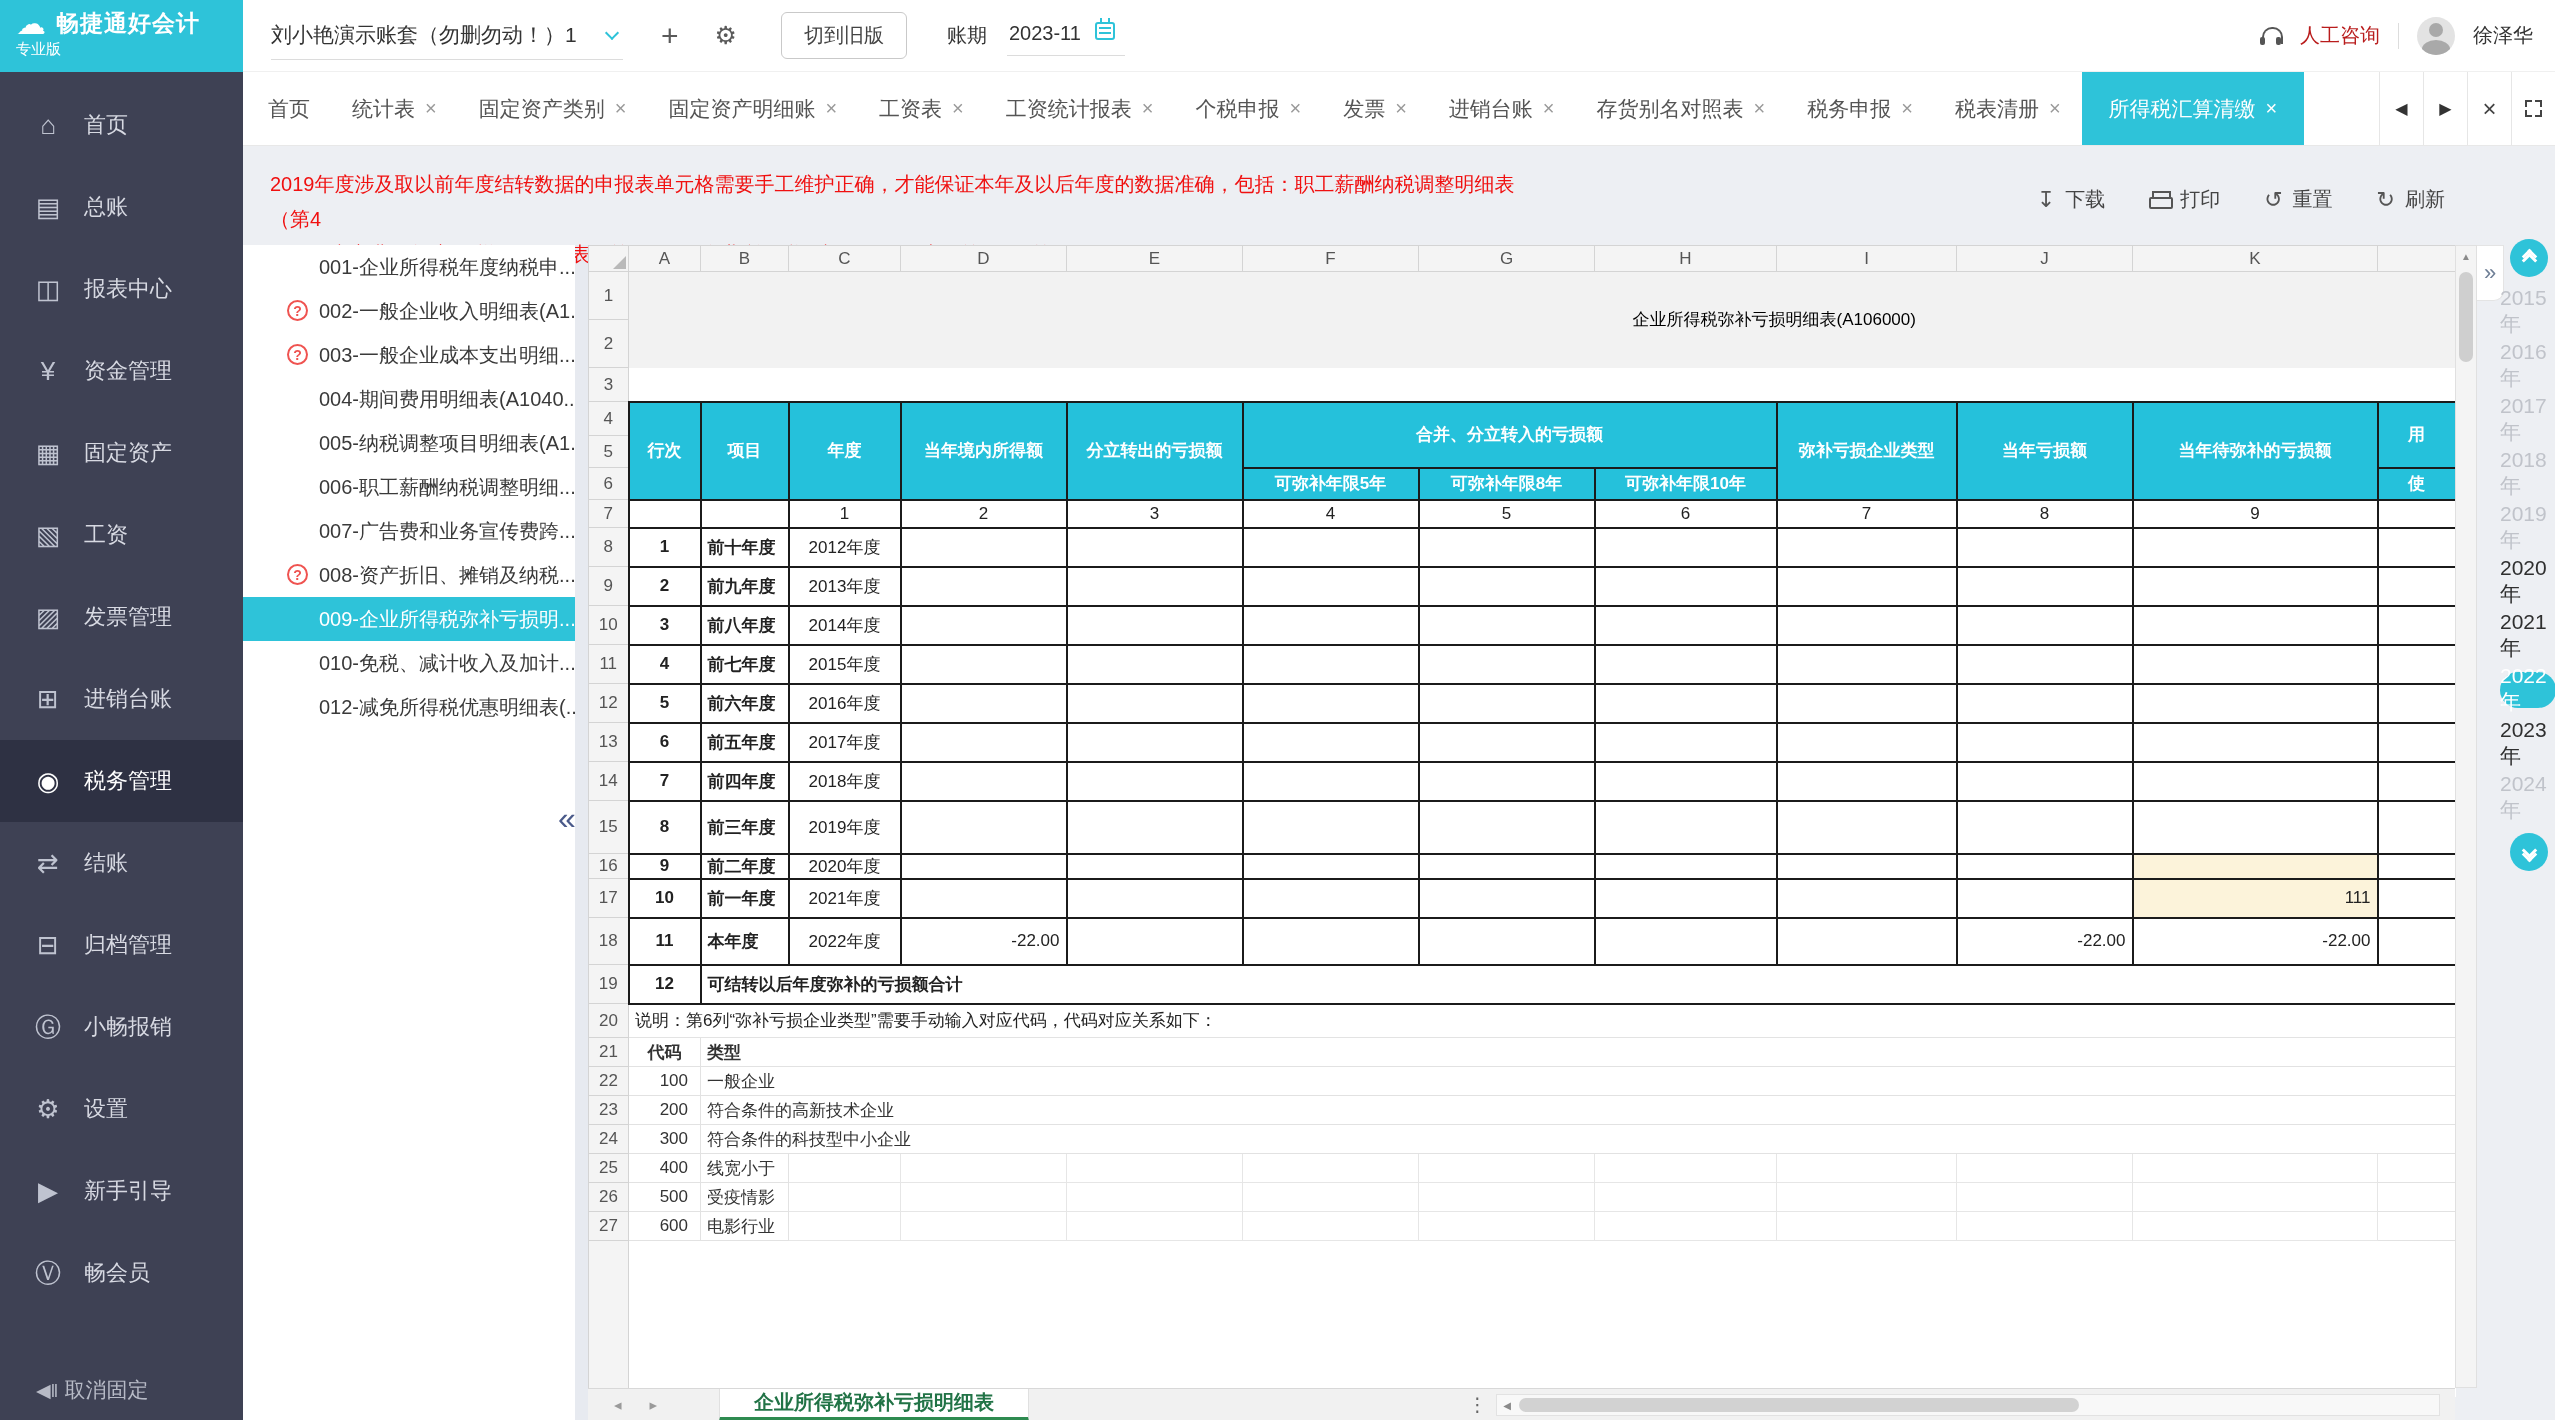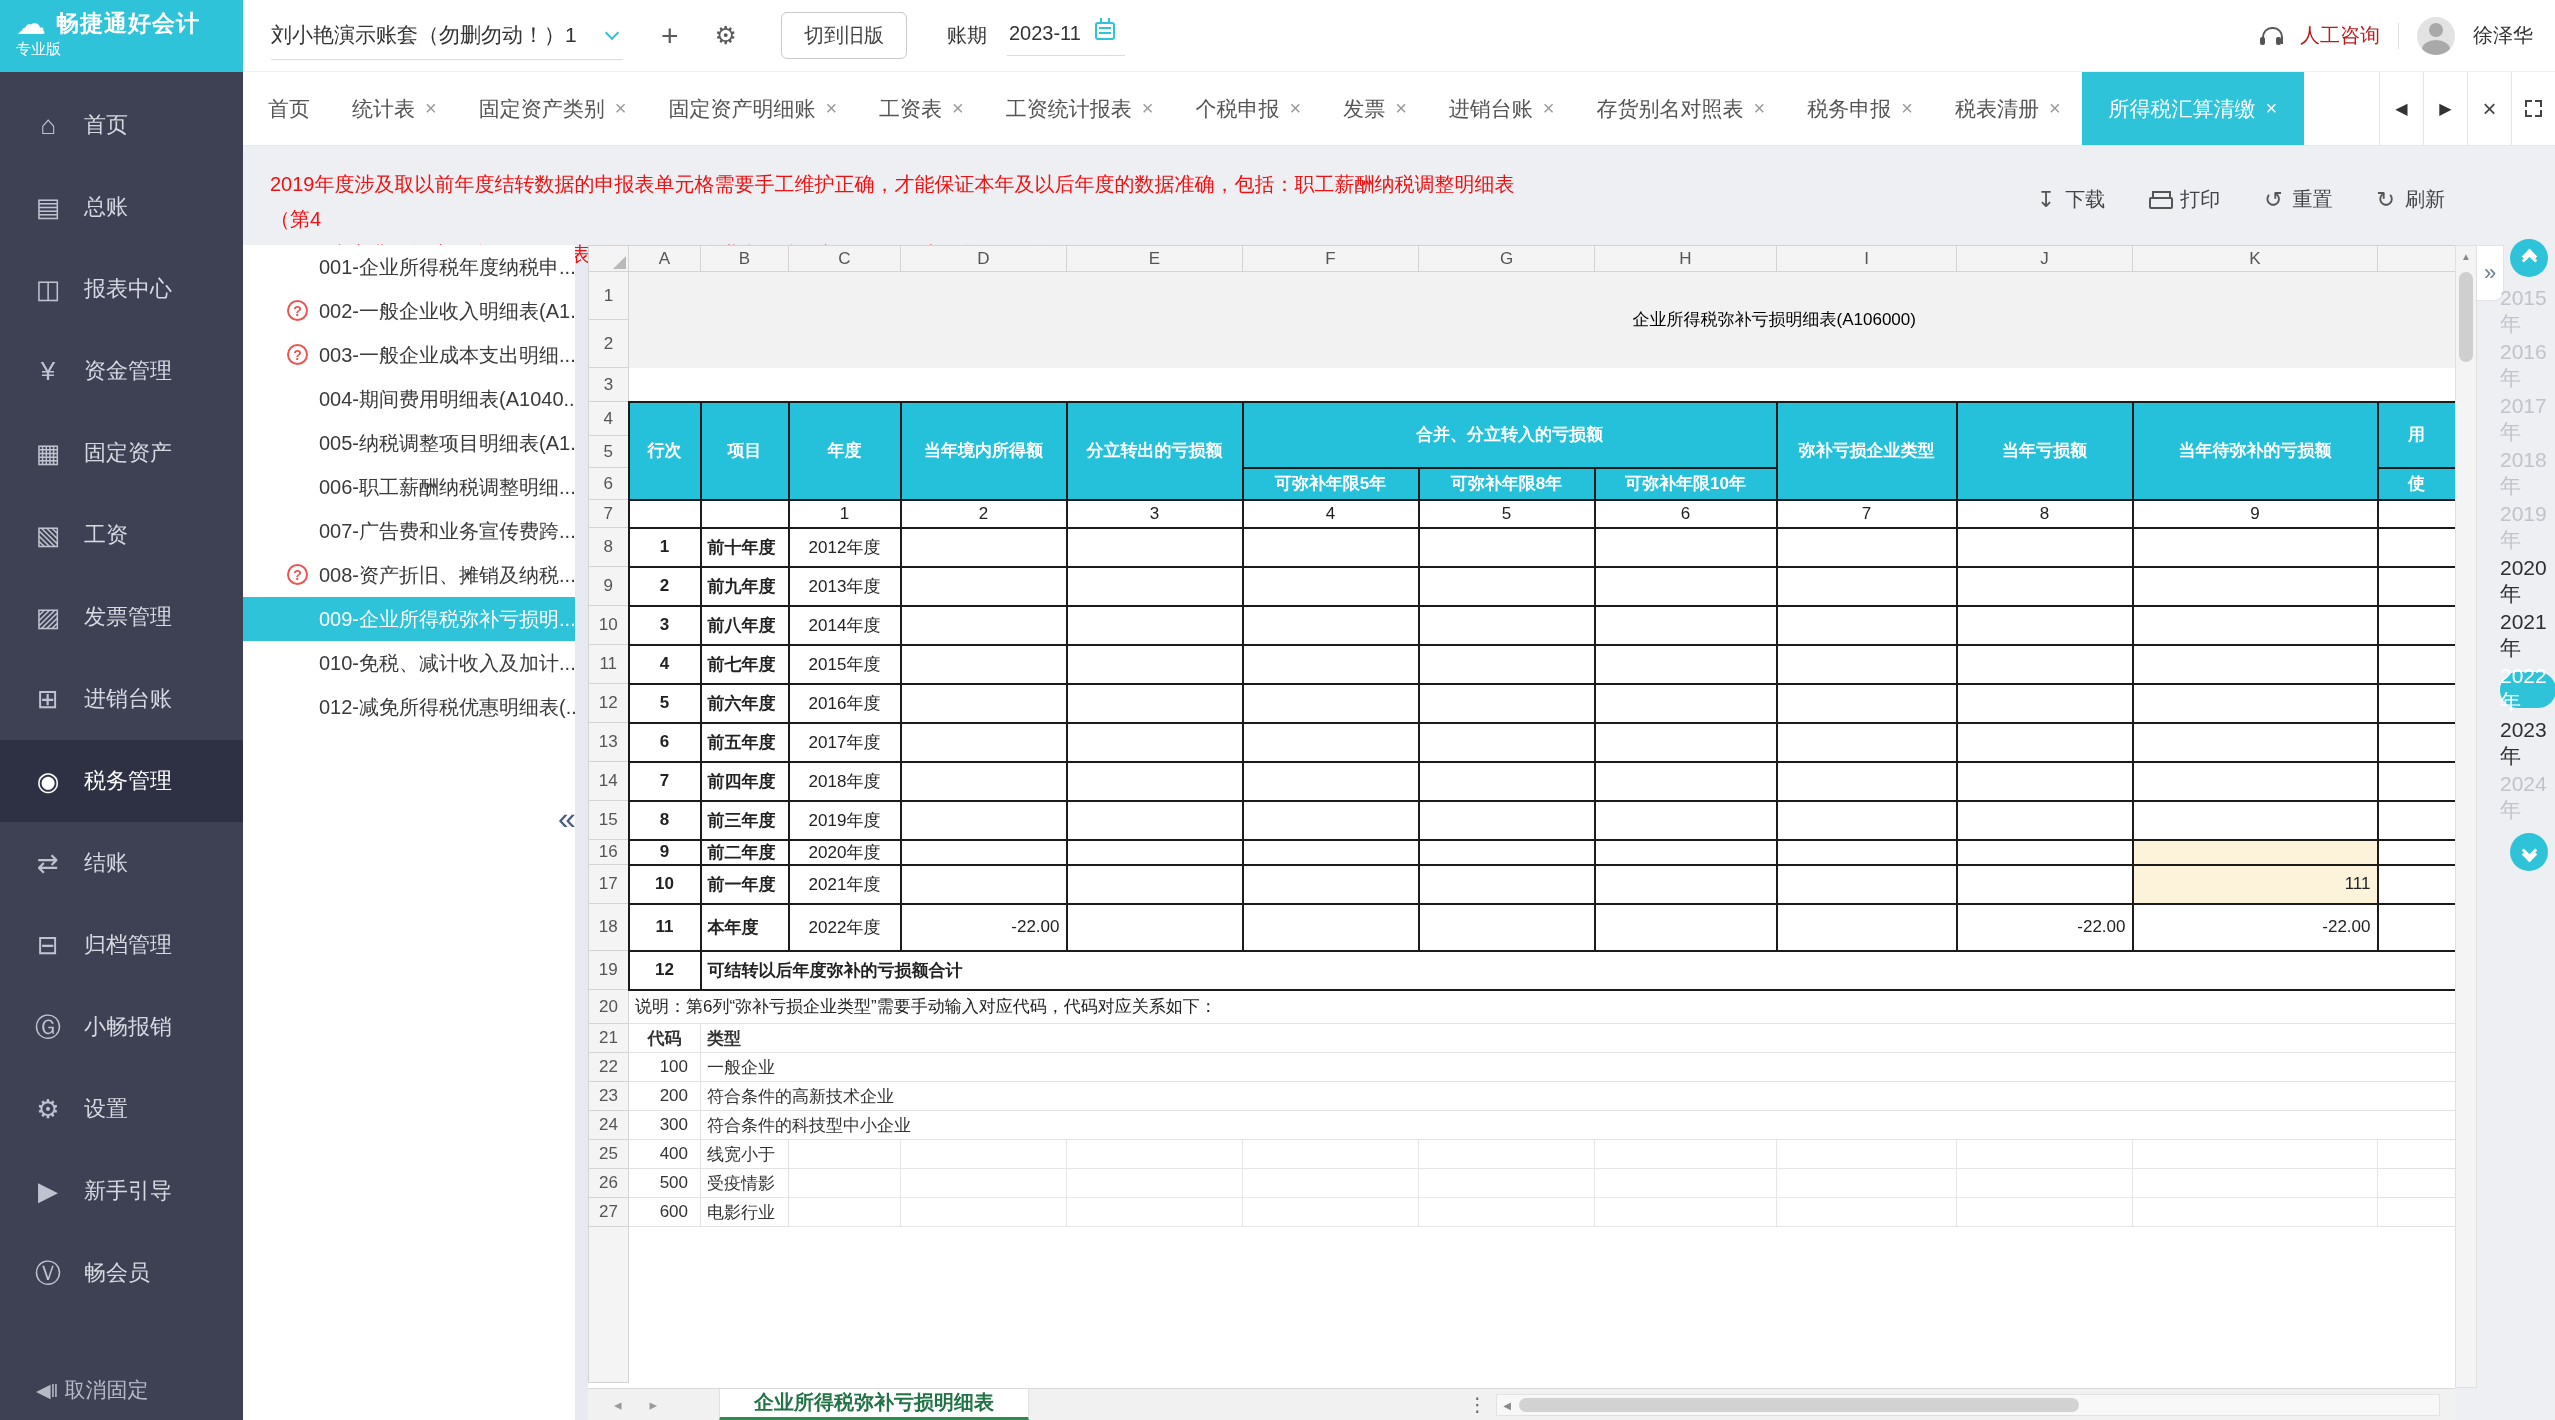--- a/index.html
+++ b/index.html
@@ -541,21 +541,21 @@
   <td class="bb"></td>
           <td class="bb"></td>
           <td class="bb"></td>
           <td class="bb"></td>
           <td class="bb"></td>
           <td class="bb"></td>
           <td class="bb"></td>
           <td class="bb"></td>
           <td class="bb"></td>
 </tr>
-<tr style="height:39px">
+<tr style="height:53px">
   <td class="hd">15</td>
   <td class="bb c-no">8</td>
   <td class="bb c-item">前三年度</td>
   <td class="bb c-year">2019年度</td>
   <td class="bb"></td>
           <td class="bb"></td>
           <td class="bb"></td>
           <td class="bb"></td>
           <td class="bb"></td>
           <td class="bb"></td>

